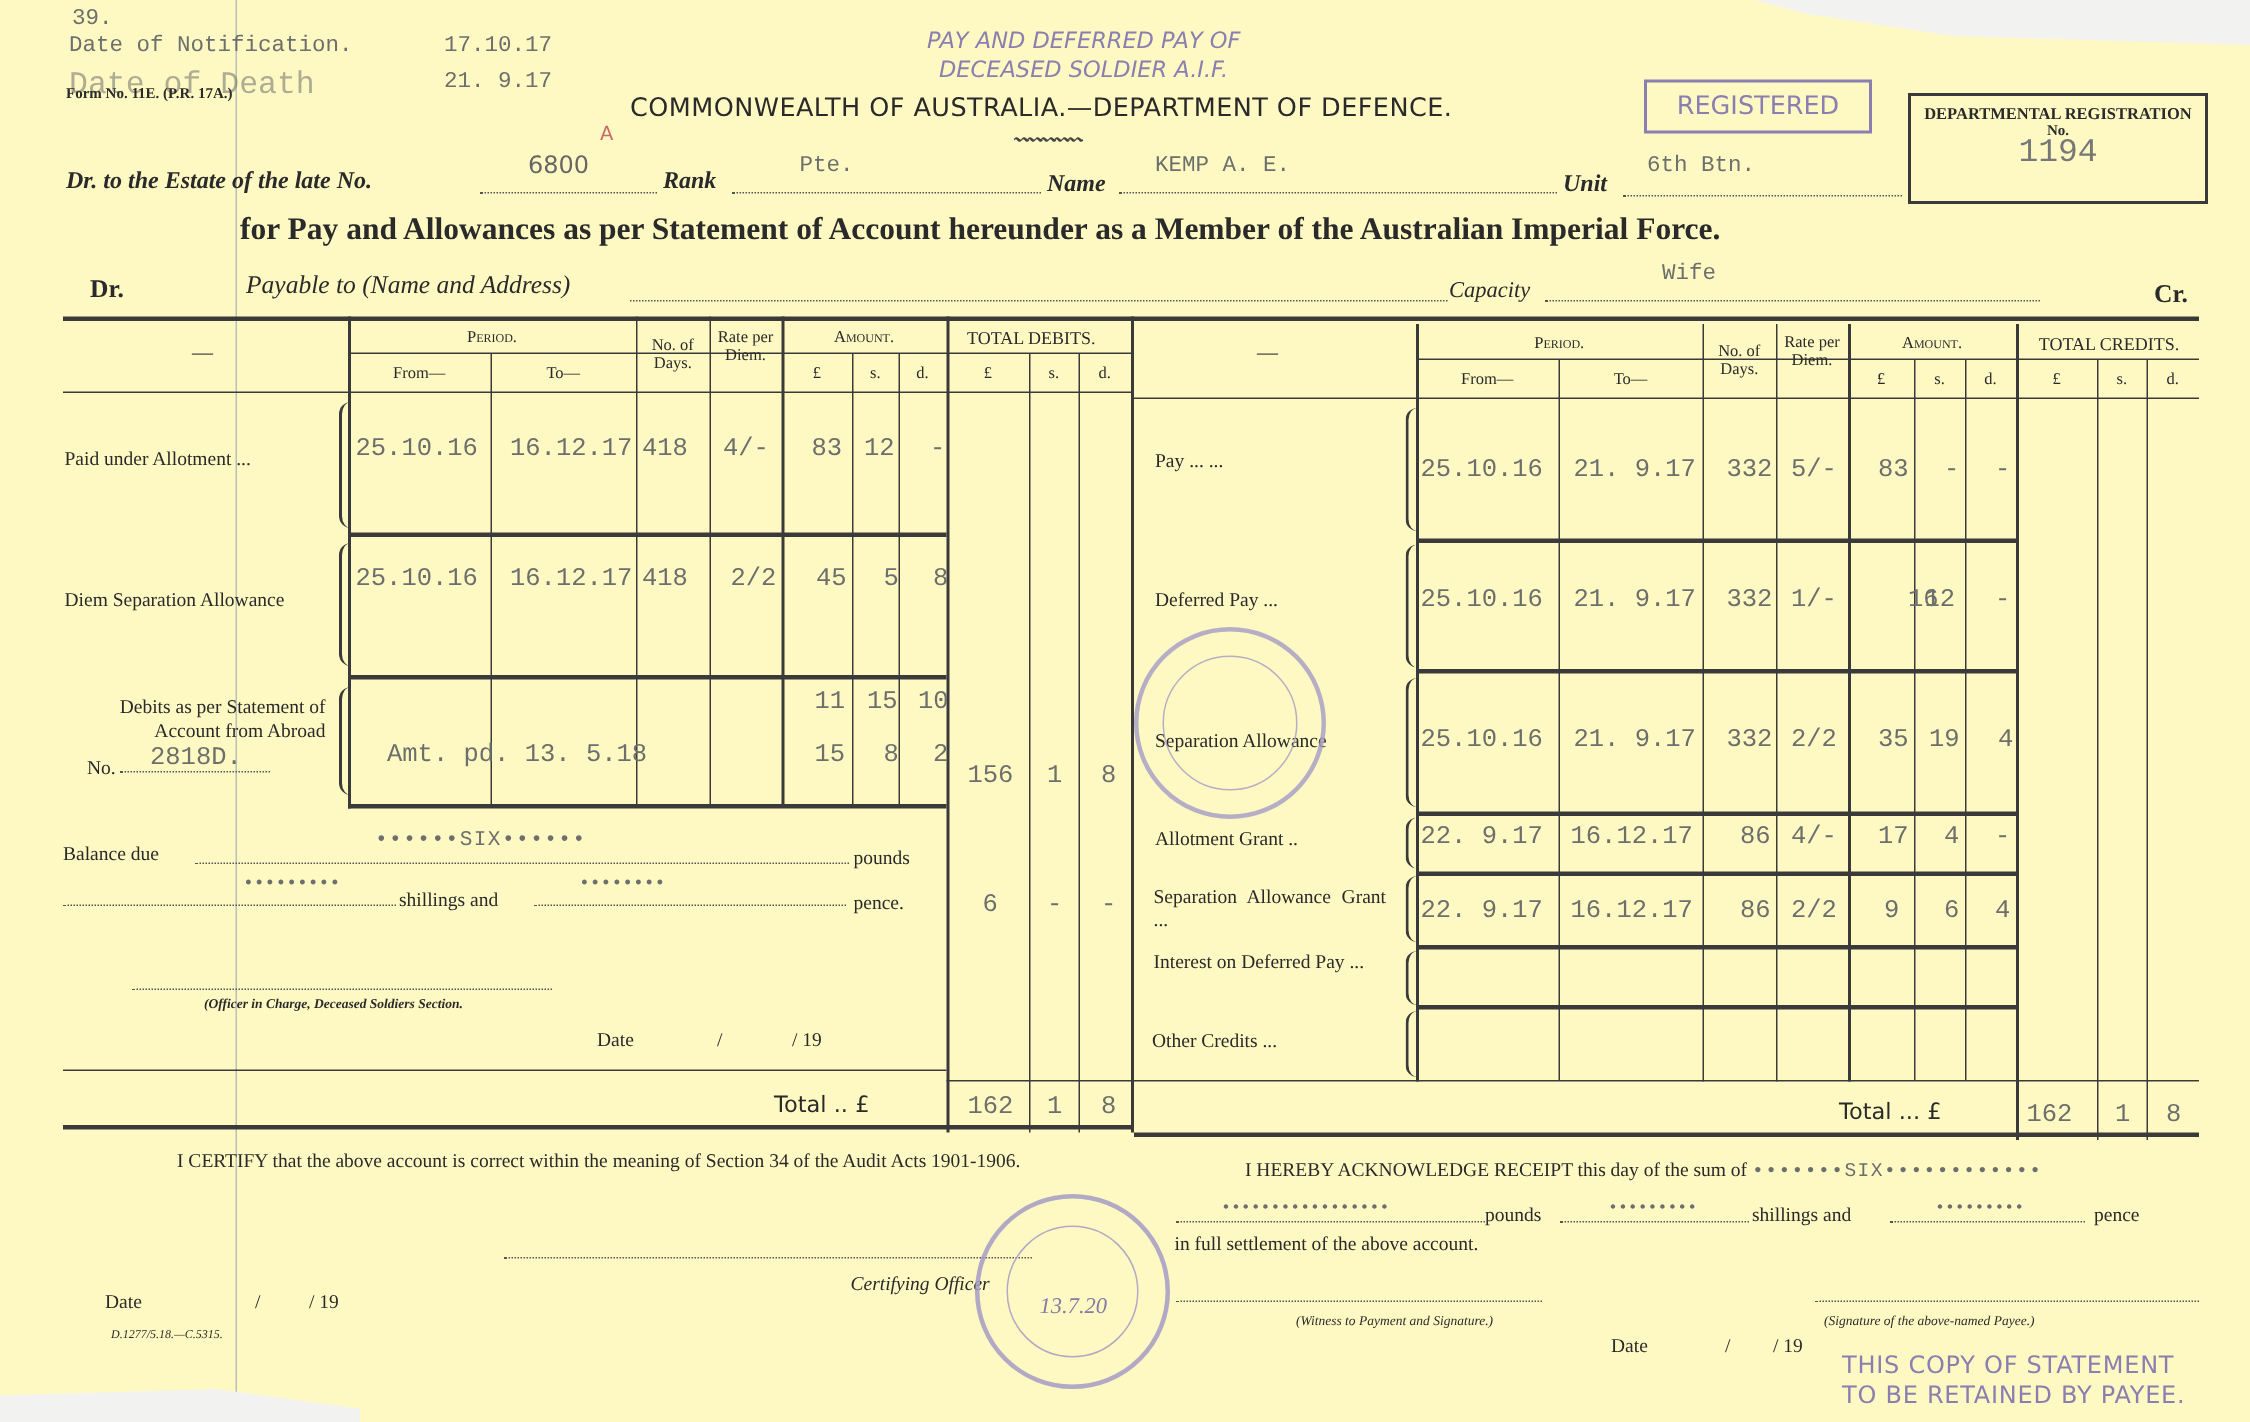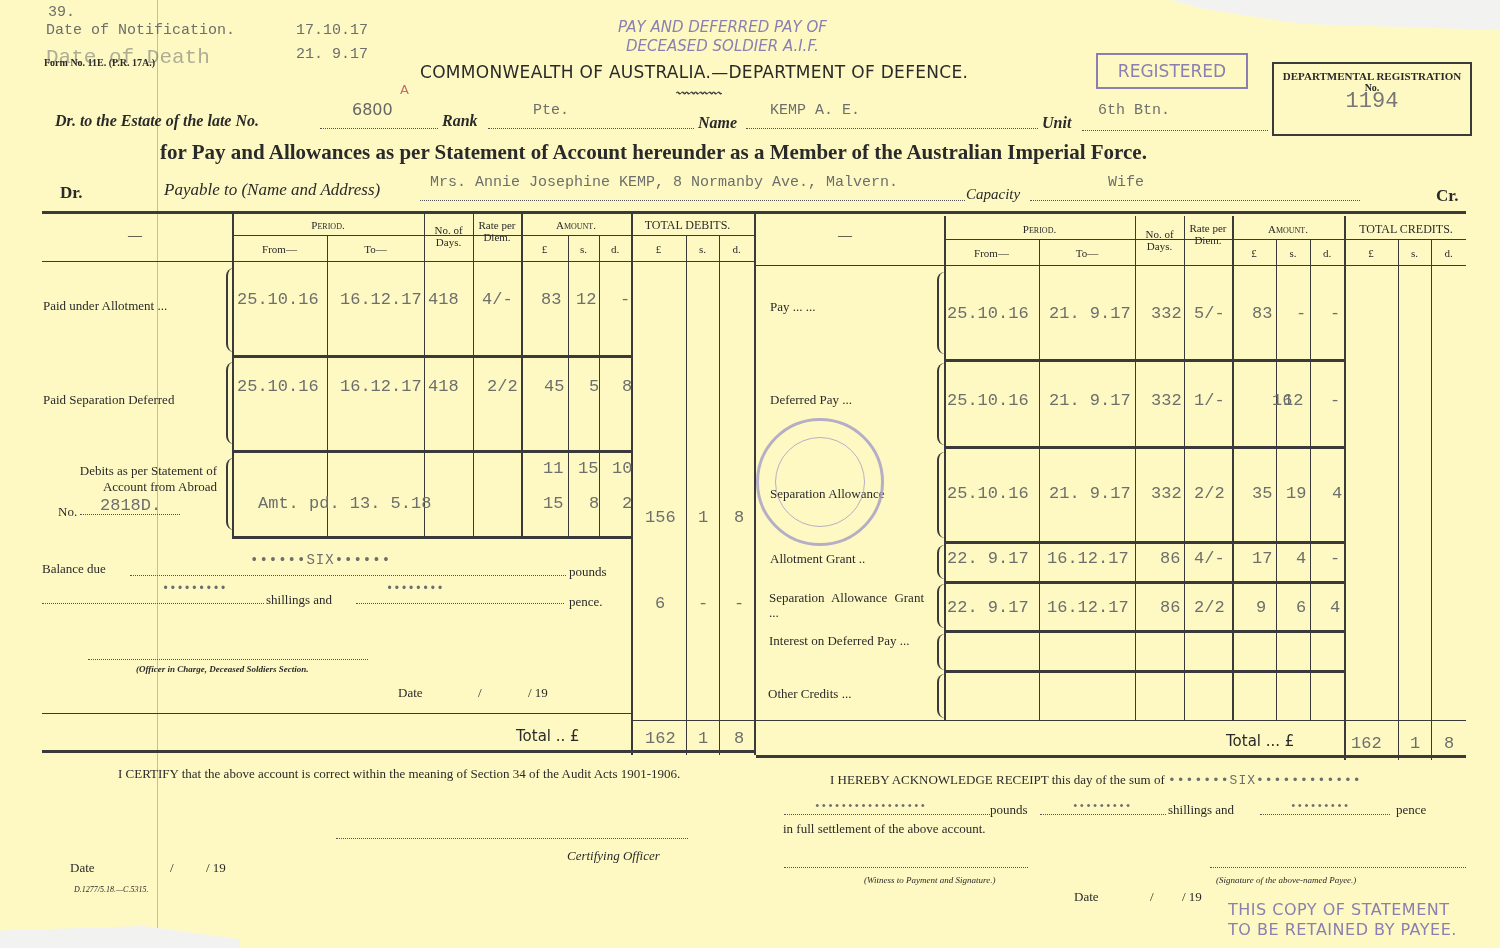--- a/index.html
+++ b/index.html
@@ -43,40 +43,39 @@
   <div class="abs" style="left:420px;top:62px;font-size:17px;font-family:'DejaVu Sans','Liberation Sans',sans-serif;letter-spacing:0.3px;">COMMONWEALTH OF AUSTRALIA.—DEPARTMENT OF DEFENCE.</div>
   <div class="abs" style="left:676px;top:84px;font-size:10px;letter-spacing:-1px;color:#444;">〰〰〰〰〰</div>
   <div class="abs stamp" style="left:1096px;top:53px;width:148px;height:32px;border:2px solid #8a7fb0;font-size:17px;text-align:center;line-height:32px;">REGISTERED</div>
 
   <div class="box" style="left:1272px;top:62px;width:196px;height:70px;">
     <div style="font-size:11px;font-weight:bold;text-align:center;margin-top:6px;">DEPARTMENTAL REGISTRATION</div>
     <div style="font-size:10px;font-weight:bold;text-align:center;">No.</div>
     <div class="tw" style="font-size:22px;text-align:center;margin-top:-4px;color:#777;">1194</div>
   </div>
 
-  <div class="abs ital" style="left:44px;top:112px;font-size:16px;margin-left:11px;">Dr. to the Estate of the late No.</div>
+  <div class="abs ital" style="left:44px;top:112px;font-size:16px;">Dr. to the Estate of the late No.</div>
   <div class="dotline" style="left:320px;top:128px;width:118px;"></div>
   <div class="abs" style="left:352px;top:100px;font-size:16px;font-family:'DejaVu Sans',sans-serif;color:#666;">6800</div>
   <div class="abs" style="left:400px;top:82px;font-size:13px;color:#c86a6a;font-family:'DejaVu Sans',sans-serif;">A</div>
   <div class="abs ital" style="left:442px;top:112px;font-size:16px;">Rank</div>
   <div class="dotline" style="left:488px;top:128px;width:206px;"></div>
   <div class="abs tw" style="left:533px;top:102px;font-size:15px;">Pte.</div>
   <div class="abs ital" style="left:698px;top:114px;font-size:16px;">Name</div>
   <div class="dotline" style="left:746px;top:128px;width:292px;"></div>
   <div class="abs tw" style="left:770px;top:102px;font-size:15px;">KEMP A. E.</div>
   <div class="abs ital" style="left:1042px;top:114px;font-size:16px;">Unit</div>
   <div class="dotline" style="left:1082px;top:130px;width:186px;"></div>
   <div class="abs tw" style="left:1098px;top:102px;font-size:15px;">6th Btn.</div>
 
   <div class="abs" style="left:160px;top:140px;font-size:21px;font-weight:bold;">for Pay and Allowances as per Statement of Account hereunder as a Member of the Australian Imperial Force.</div>
 
   <div class="abs" style="left:60px;top:183px;font-size:17px;font-weight:bold;">Dr.</div>
   <div class="abs" style="left:164px;top:180px;font-size:17px;font-style:italic;">Payable to (Name and Address)</div>
   <div class="dotline" style="left:420px;top:200px;width:545px;"></div>
-  <div class="abs tw" style="left:430px;top:174px;font-size:15px;">Mrs. Annie Josephine KEMP, 8 Normanby Ave., Malvern.</div>
   <div class="abs" style="left:966px;top:186px;font-size:15px;font-style:italic;">Capacity</div>
   <div class="dotline" style="left:1030px;top:200px;width:330px;"></div>
   <div class="abs tw" style="left:1108px;top:174px;font-size:15px;">Wife</div>
   <div class="abs" style="left:1436px;top:186px;font-size:17px;font-weight:bold;">Cr.</div>
 
   <div class="hl thick" style="left:42px;top:211px;width:1424px;"></div>
   <div class="vl" style="left:754px;top:211px;height:544px;width:2px;"></div>
 
   <div class="abs" style="left:128px;top:228px;font-size:14px;">—</div>
   <div class="hl thin" style="left:42px;top:261px;width:712px;"></div>
@@ -112,21 +111,21 @@
     <div class="val tw" style="left:237px;top:290px;">25.10.16</div>
     <div class="val tw" style="left:340px;top:290px;">16.12.17</div>
     <div class="val tw" style="left:428px;top:290px;">418</div>
     <div class="val tw" style="left:482px;top:290px;">4/-</div>
     <div class="val tw" style="left:541px;top:290px;">83</div>
     <div class="val tw" style="left:576px;top:290px;">12</div>
     <div class="val tw" style="left:620px;top:290px;">-</div>
   </div>
   <div class="hl thick" style="left:232px;top:355px;width:399px;"></div>
   <div>
-    <div class="lbl" style="left:43px;top:392px;">Paid Separation Deferred</div>
+    <div class="lbl" style="left:43px;top:392px;">Diem Separation Allowance</div>
     <div class="brace" style="left:226px;top:362px;height:82px;"></div>
     <div class="val tw" style="left:237px;top:377px;">25.10.16</div>
     <div class="val tw" style="left:340px;top:377px;">16.12.17</div>
     <div class="val tw" style="left:428px;top:377px;">418</div>
     <div class="val tw" style="left:487px;top:377px;">2/2</div>
     <div class="val tw" style="left:544px;top:377px;">45</div>
     <div class="val tw" style="left:589px;top:377px;">5</div>
     <div class="val tw" style="left:622px;top:377px;">8</div>
   </div>
   <div class="hl thick" style="left:232px;top:450px;width:399px;"></div>
@@ -292,20 +291,24 @@
     <div style="position:absolute;left:16px;top:16px;width:88px;height:88px;border:1px solid #a59cc6;border-radius:50%;"></div>
   </div>
 
   <div class="abs" style="left:70px;top:762px;width:650px;font-size:13px;line-height:24px;text-indent:48px;text-align:justify;">I CERTIFY that the above account is correct within the meaning of Section 34 of the Audit Acts 1901-1906.</div>
   <div class="dotline" style="left:336px;top:838px;width:352px;"></div>
   <div class="abs" style="left:567px;top:848px;font-size:13px;font-style:italic;">Certifying Officer</div>
   <div class="lbl" style="left:70px;top:860px;">Date</div>
   <div class="lbl" style="left:170px;top:860px;">/</div>
   <div class="lbl" style="left:206px;top:860px;">/ 19</div>
   <div class="abs" style="left:74px;top:885px;font-size:8px;font-style:italic;">D.1277/5.18.—C.5315.</div>
+  <div class="abs" style="left:650px;top:796px;width:124px;height:124px;border:3px solid #a59cc6;border-radius:50%;opacity:.85;">
+    <div style="position:absolute;left:18px;top:18px;width:86px;height:86px;border:1px solid #a59cc6;border-radius:50%;"></div>
+    <div style="position:absolute;left:40px;top:64px;font-size:15px;font-style:italic;color:#6f64a0;">13.7.20</div>
+  </div>
 
   <div class="abs" style="left:830px;top:772px;font-size:13px;"><span>I HEREBY ACKNOWLEDGE RECEIPT this day of the sum of</span> <span class="tw" style="font-size:13px;letter-spacing:1px;">•••••••<span>SIX</span>••••••••••••</span></div>
   <div class="dotline" style="left:784px;top:814px;width:206px;"></div>
   <div class="abs tw" style="left:814px;top:800px;font-size:11px;">•••••••••••••••••</div>
   <div class="lbl" style="left:990px;top:802px;">pounds</div>
   <div class="dotline" style="left:1040px;top:814px;width:126px;"></div>
   <div class="abs tw" style="left:1072px;top:800px;font-size:11px;">•••••••••</div>
   <div class="lbl" style="left:1168px;top:802px;">shillings and</div>
   <div class="dotline" style="left:1260px;top:814px;width:130px;"></div>
   <div class="abs tw" style="left:1290px;top:800px;font-size:11px;">•••••••••</div>

